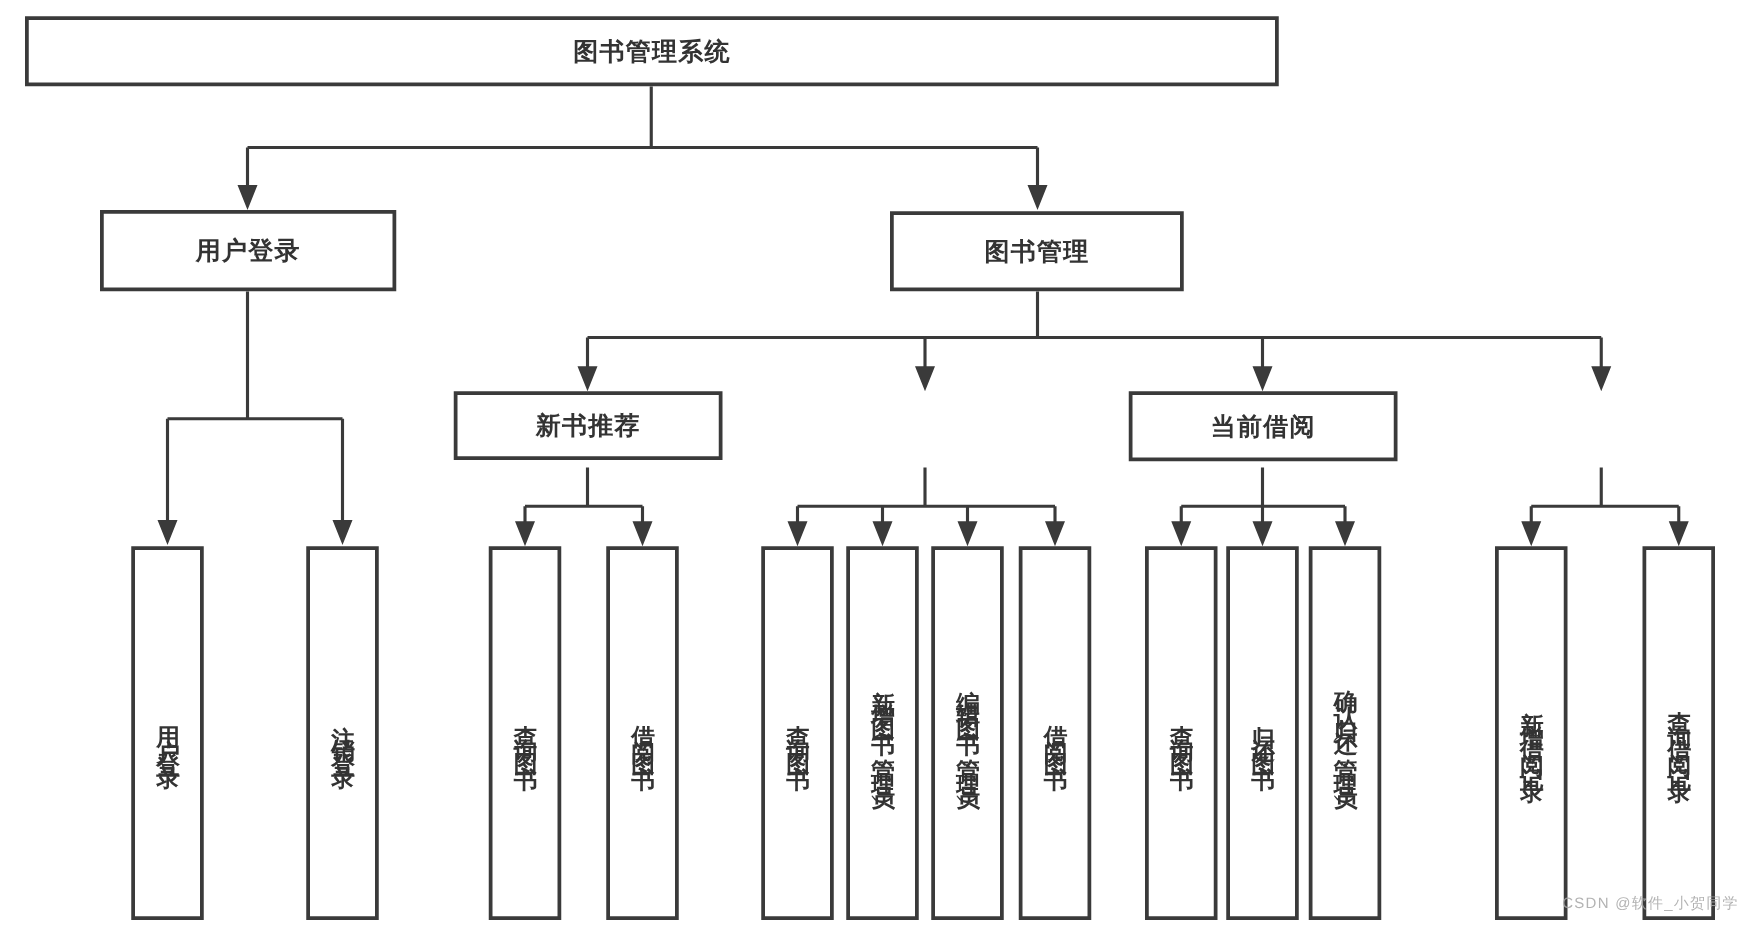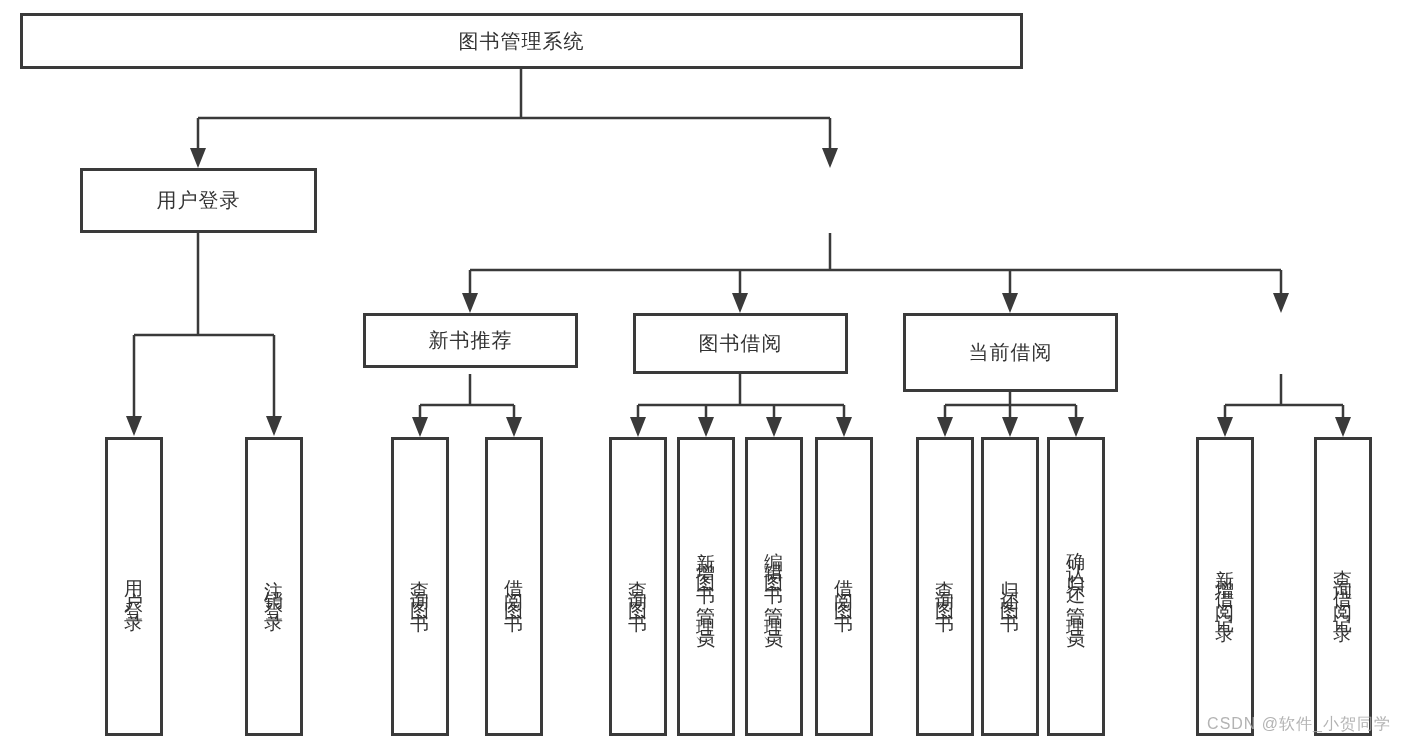--- a/index.html
+++ b/index.html
@@ -19,37 +19,38 @@
   }
   #wires{position:absolute;left:0;top:0;}
   .box,.leaf{
     position:absolute;
     box-sizing:border-box;
     border:3px solid var(--line);
     background:#fff;
     display:flex;
     align-items:center;
     justify-content:center;
+    font-weight:bold;
   }
   .box .lbl{
     font-size:20px;
     letter-spacing:1px;
     white-space:nowrap;
   }
   .leaf .lbl{
     writing-mode:vertical-rl;
     text-orientation:mixed;
     font-size:19px;
     line-height:1;
     letter-spacing:11px;
   }
   .watermark{
     position:absolute;
     top:714px;right:14px;
-    font-size:16px;
+    font-size:12px;
     letter-spacing:1px;
     color:var(--watermark);
     opacity:.85;
     z-index:10;
     white-space:nowrap;
   }
 </style>
 </head>
 <body>
 
@@ -74,28 +75,28 @@
       M1217 417h16l-8 20z M1335 417h16l-8 20z"></path>
   </svg>
 
   <div class="box" style="left:20px;top:13px;width:1003px;height:56px">
     <span class="lbl">图书管理系统</span>
   </div>
 
   <div class="box" style="left:80px;top:168px;width:237px;height:65px">
     <span class="lbl">用户登录</span>
   </div>
+  <div class="box" style="left:712px;top:169px;width:235px;height:64px">
+    <span class="lbl">图书管理</span>
+  </div>
 
   <div class="box" style="left:363px;top:313px;width:215px;height:55px">
     <span class="lbl">新书推荐</span>
   </div>
-  <div class="box" style="left:633px;top:313px;width:215px;height:61px">
-    <span class="lbl">图书借阅</span>
-  </div>
-  <div class="box" style="left:903px;top:313px;width:215px;height:79px">
+  <div class="box" style="left:903px;top:313px;width:215px;height:56px">
     <span class="lbl">当前借阅</span>
   </div>
 
   <div class="leaf" style="left:105px;top:437px;width:58px;height:299px">
     <span class="lbl">用户登录</span>
   </div>
   <div class="leaf" style="left:245px;top:437px;width:58px;height:299px">
     <span class="lbl">注销登录</span>
   </div>
 

